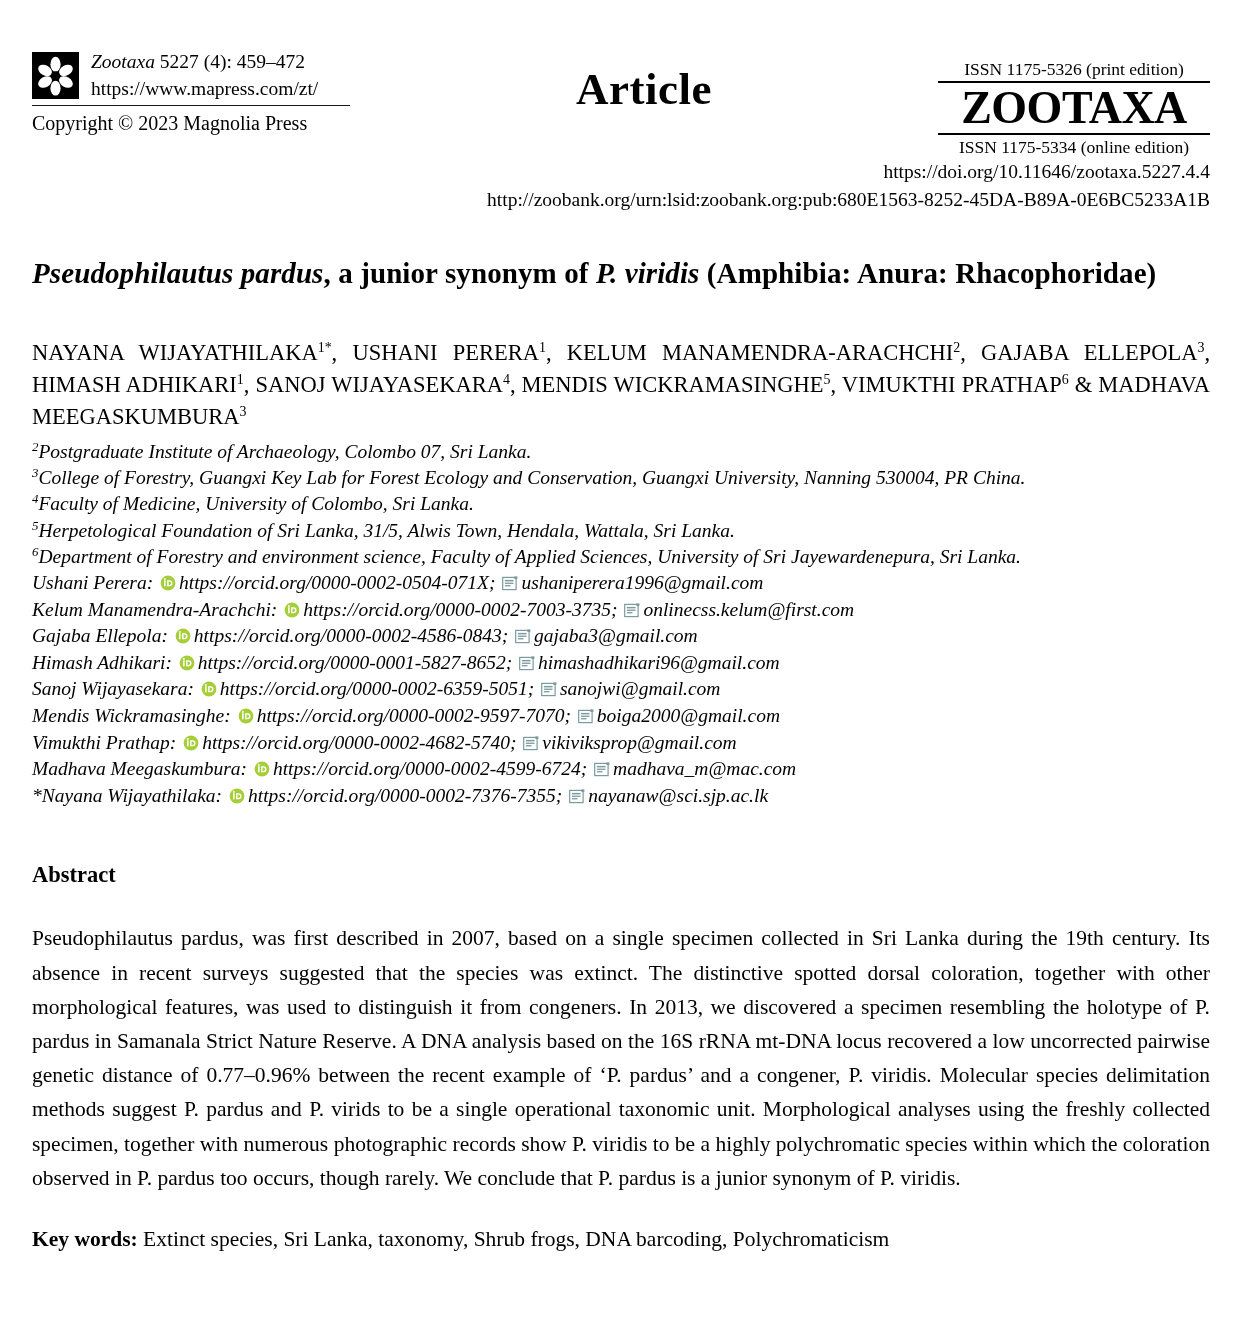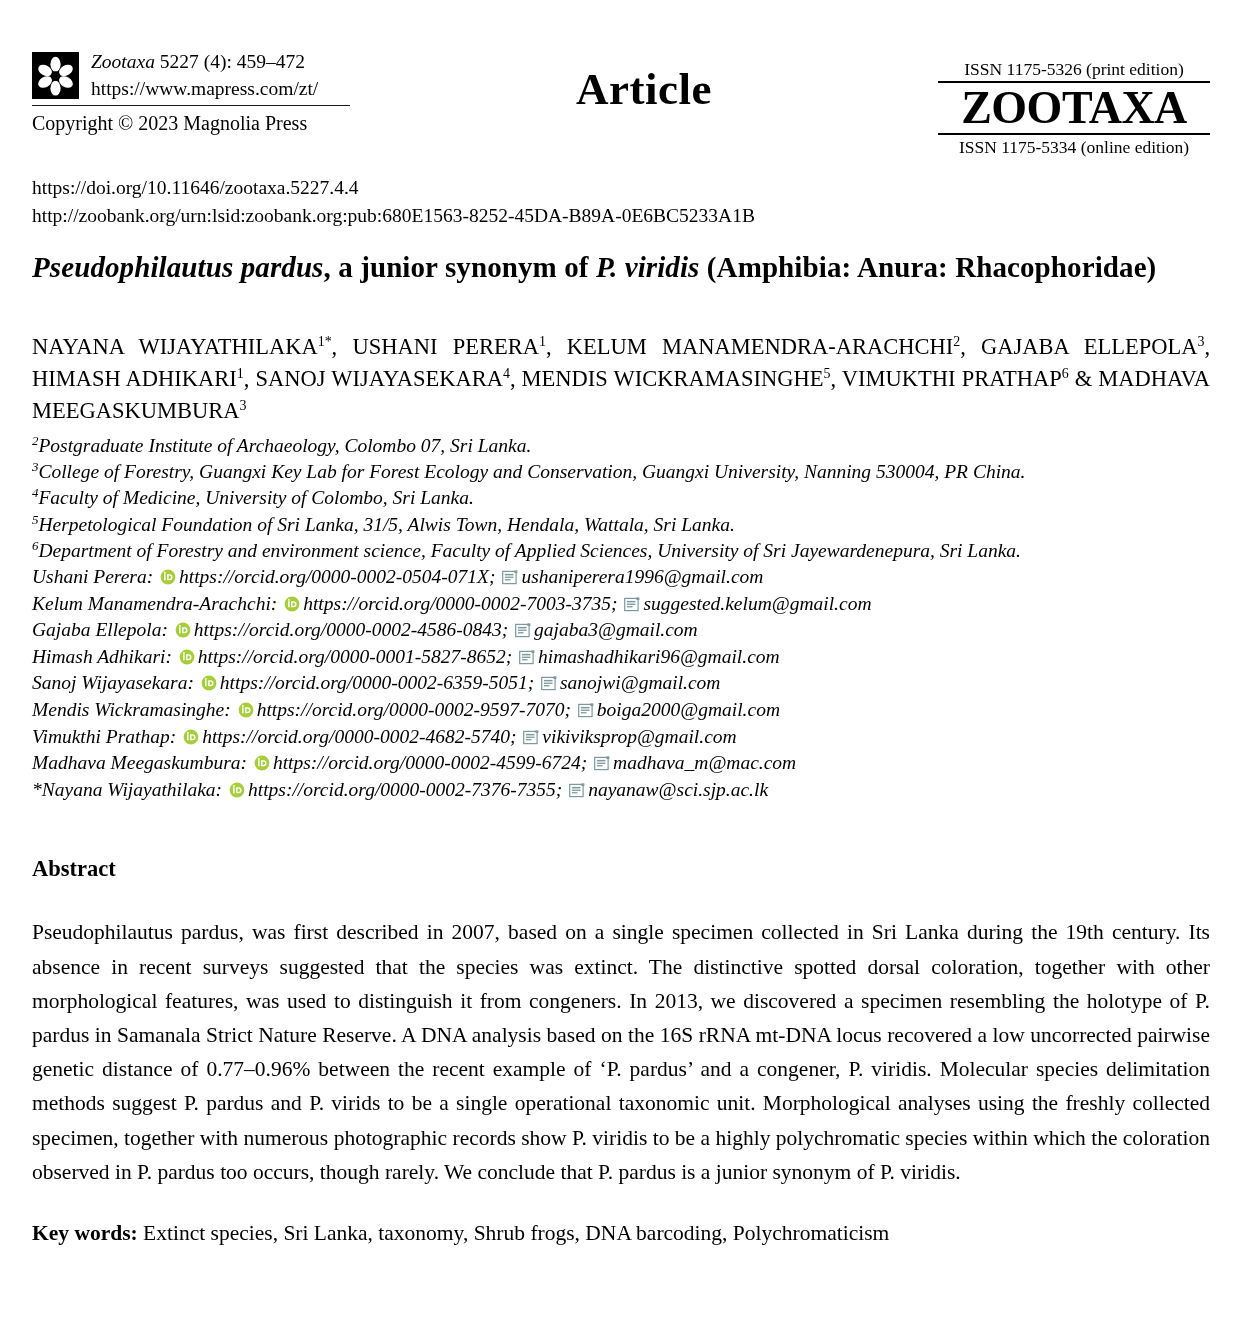--- a/index.html
+++ b/index.html
@@ -102,31 +102,31 @@
     font-weight: bold;
     line-height: 50px;
     letter-spacing: -0.5px;
     border-top: 2px solid #000;
     border-bottom: 2px solid #000;
     margin: 1px 0 1px 0;
   }
 
   
   .doi-block {
-    text-align: left;
-    margin-top: 16px;
+    text-align: right;
+    margin-top: 0;
   }
   .doi-line {
     font-size: 19.5px;
     line-height: 28px;
   }
 
   
   .title {
-    margin-top: 16px;
+    margin-top: 38px;
     font-size: 29px;
     font-weight: bold;
     line-height: 43px;
     letter-spacing: 0.1px;
   }
   .title .it { font-style: italic; }
 
   
   .authors {
     margin-top: 42px;
@@ -278,21 +278,21 @@
             <circle cx="8" cy="8" r="7.4" fill="#A6CE39"></circle>
             <rect x="4.1" y="5.2" width="1.5" height="6.1" fill="#ffffff"></rect>
             <circle cx="4.85" cy="3.9" r="0.95" fill="#ffffff"></circle>
             <path d="M7.1 5.2 h2.4 a3.05 3.05 0 0 1 0 6.1 H7.1 Z M8.6 6.55 v3.4 h0.75 a1.7 1.7 0 0 0 0-3.4 Z" fill="#ffffff"></path>
           </svg></span><span>https://orcid.org/0000-0002-7003-3735; </span><span class="icon-mail"><svg width="16" height="15" viewBox="0 0 16 15" aria-hidden="true">
             <rect x="0.7" y="1.4" width="13.4" height="12.2" fill="#ffffff" stroke="#7A9AA0" stroke-width="1.2"></rect>
             <rect x="2.9" y="3.9" width="8.6" height="1.5" fill="#7A9AA0"></rect>
             <rect x="2.9" y="6.6" width="8.6" height="1.3" fill="#7A9AA0"></rect>
             <rect x="2.9" y="9.1" width="5.6" height="1.3" fill="#7A9AA0"></rect>
             <rect x="12.4" y="0.4" width="3.0" height="2.6" fill="#7A9AA0"></rect>
-          </svg></span><span>suggested.kelum@gmail.com</span></div>
+          </svg></span><span>onlinecss.kelum@first.com</span></div>
       <div class="orcid-line"><span>Gajaba Ellepola: </span><span class="icon-orcid"><svg width="16" height="16" viewBox="0 0 16 16" aria-hidden="true">
             <circle cx="8" cy="8" r="7.4" fill="#A6CE39"></circle>
             <rect x="4.1" y="5.2" width="1.5" height="6.1" fill="#ffffff"></rect>
             <circle cx="4.85" cy="3.9" r="0.95" fill="#ffffff"></circle>
             <path d="M7.1 5.2 h2.4 a3.05 3.05 0 0 1 0 6.1 H7.1 Z M8.6 6.55 v3.4 h0.75 a1.7 1.7 0 0 0 0-3.4 Z" fill="#ffffff"></path>
           </svg></span><span>https://orcid.org/0000-0002-4586-0843; </span><span class="icon-mail"><svg width="16" height="15" viewBox="0 0 16 15" aria-hidden="true">
             <rect x="0.7" y="1.4" width="13.4" height="12.2" fill="#ffffff" stroke="#7A9AA0" stroke-width="1.2"></rect>
             <rect x="2.9" y="3.9" width="8.6" height="1.5" fill="#7A9AA0"></rect>
             <rect x="2.9" y="6.6" width="8.6" height="1.3" fill="#7A9AA0"></rect>
             <rect x="2.9" y="9.1" width="5.6" height="1.3" fill="#7A9AA0"></rect>

